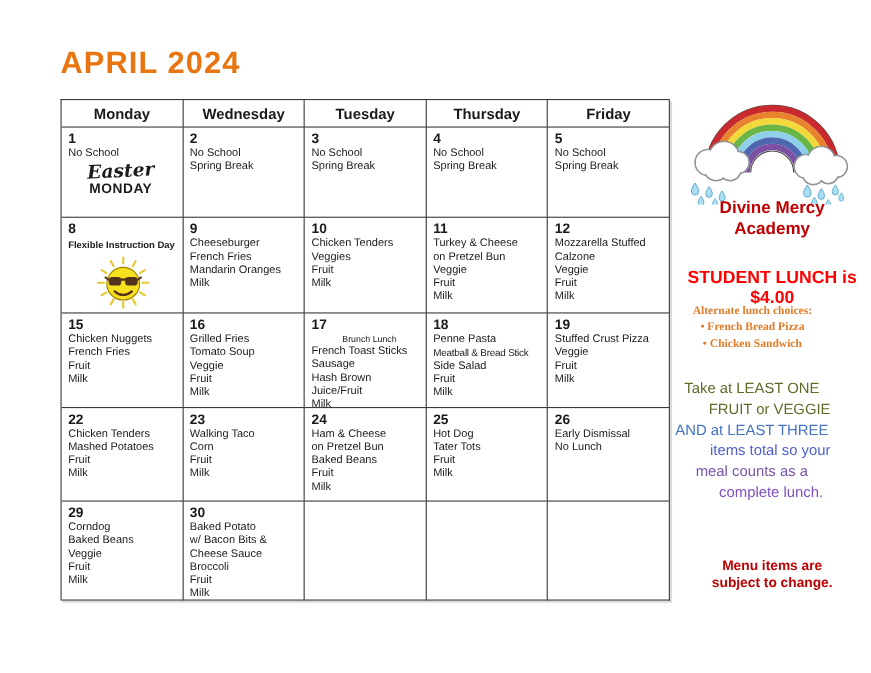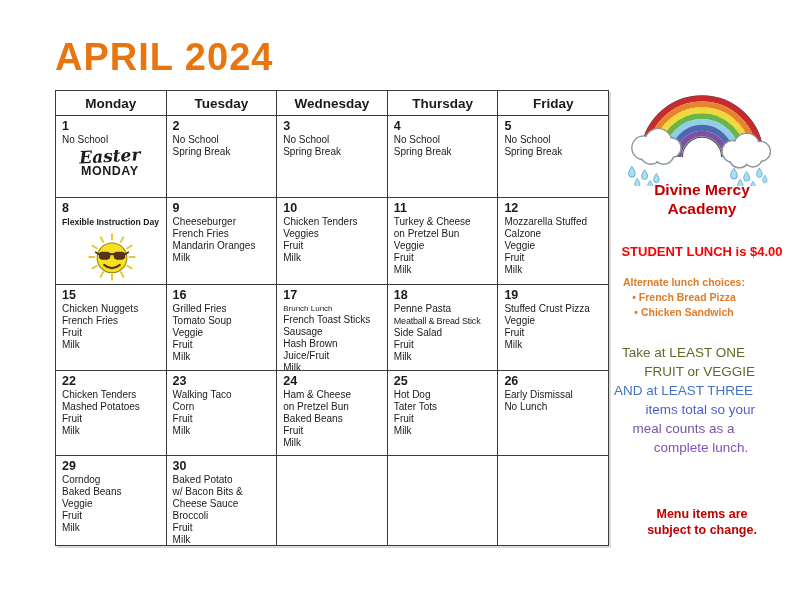--- a/index.html
+++ b/index.html
@@ -1,69 +1,69 @@
 <!DOCTYPE html>
 <html style="--c-title: #E8750F; --c-school_name: #C00000; --c-price: #FF0000; --c-alternate: #E07B28; --c-disclaimer: #C00000; --c-table_border: #3A3A3A;"><head>
 <meta charset="utf-8">
 <style>
   html,body{margin:0;padding:0;background:#fff;}
   .page{position:relative;width:792px;height:612px;background:#fff;overflow:hidden;
         font-family:"Liberation Sans","DejaVu Sans",sans-serif;color:#1a1a1a;}
-  .title{position:absolute;left:55px;top:40px;margin:0;font-size:38px;line-height:34px;
+  .title{position:absolute;left:55px;top:40px;margin:0;font-size:28px;line-height:34px;
          font-weight:bold;letter-spacing:1px;color:var(--c-title,#E8750F);}
   
   .cal{position:absolute;left:55px;top:90px;width:553px;display:grid;
        grid-template-columns:repeat(5,1fr);
        grid-template-rows:25px 82px 87px 86px 85px 90px;
        border-top:1px solid var(--c-table_border,#3a3a3a);
        border-left:1px solid var(--c-table_border,#3a3a3a);
        box-shadow:2px 2px 0 rgba(0,0,0,.14);background:#fff;}
   .hcell{border-right:1px solid var(--c-table_border,#3a3a3a);
          border-bottom:1px solid var(--c-table_border,#3a3a3a);
          display:flex;align-items:center;justify-content:center;
          font-weight:bold;font-size:13.5px;}
   .cell{border-right:1px solid var(--c-table_border,#3a3a3a);
         border-bottom:1px solid var(--c-table_border,#3a3a3a);
         padding:3px 3px 2px 6px;overflow:hidden;}
   .dnum{font-weight:bold;font-size:12.5px;line-height:15px;}
   .ln{font-size:10px;line-height:12px;}
   .s-bold-note{font-weight:bold;font-size:8.6px;white-space:nowrap;line-height:12px;}
-  .s-small-note{font-size:8px;line-height:11px;}
+  .s-small-note{font-size:8px;line-height:11px;margin-left:28px;}
   .s-condensed{font-size:9px;letter-spacing:-0.2px;}
   
   .easter{text-align:center;margin-top:2px;color:#1c1c1c;width:95%;}
   .e1{font-family:"DejaVu Serif","Liberation Serif",serif;font-style:italic;font-weight:bold;
       font-size:17px;line-height:17px;transform:rotate(-3deg);}
   .e2{font-weight:bold;font-size:12.5px;letter-spacing:.5px;line-height:13px;
       font-family:"Liberation Sans",sans-serif;}
   .sun-wrap{display:block;margin:1px auto 0;width:56px;}
   
   .sidebar{position:absolute;left:612px;top:0;width:180px;text-align:center;}
   .rainbow{position:absolute;left:8px;top:84px;width:164px;}
   .school{position:absolute;left:0;top:180px;width:180px;font-size:15.5px;font-weight:bold;
           line-height:19px;color:var(--c-school_name,#C00000);}
-  .price{position:absolute;left:0;top:244px;width:180px;font-size:13px;font-weight:bold;
+  .price{position:absolute;left:0;top:244px;width:180px;font-size:16px;font-weight:bold;
          color:var(--c-price,#FF0000);}
   .alt{position:absolute;left:0;top:275px;width:144px;font-size:10.5px;font-weight:bold;
-       line-height:15px;color:var(--c-alternate,#E07B28);}
+       line-height:15px;color:var(--c-alternate,#E07B28);font-family:Liberation Serif, serif;}
   .rules{position:absolute;left:0;top:343px;width:143px;font-size:13.5px;line-height:19px;}
   .disc{position:absolute;left:0;top:506px;width:180px;font-size:12.5px;font-weight:bold;
         line-height:16px;color:var(--c-disclaimer,#C00000);}
 </style>
 </head>
 <body>
 
 <div class="page">
 
   <h1 class="title">APRIL 2024</h1>
 
   <div class="cal">
       <div class="hcell">Monday</div>
+      <div class="hcell">Wednesday</div>
       <div class="hcell">Tuesday</div>
-      <div class="hcell">Wednesday</div>
       <div class="hcell">Thursday</div>
       <div class="hcell">Friday</div>
       <div class="cell">
         <div class="dnum">1</div>
         <div class="ln">No School</div>
   <div class="easter">
     <div class="e1">Easter</div>
     <div class="e2">MONDAY</div>
   </div>
 </div>

